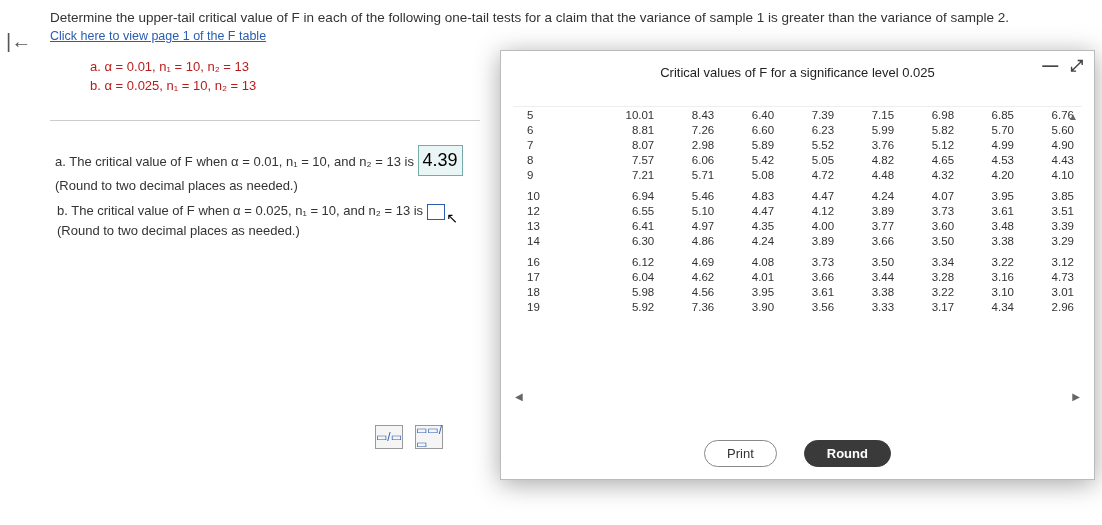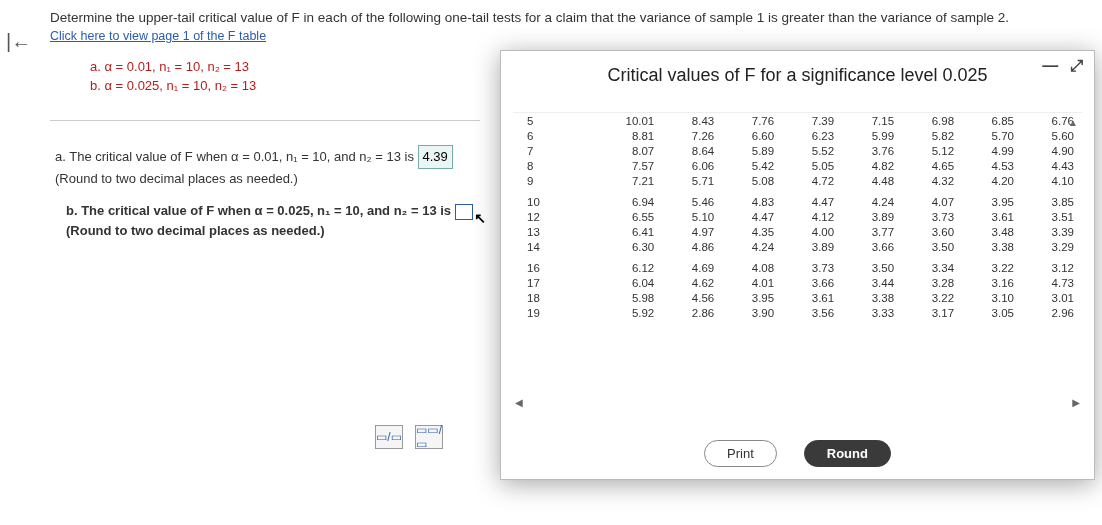--- a/index.html
+++ b/index.html
@@ -57,36 +57,35 @@
     position: absolute;
     left: 55px;
     top: 145px;
     width: 430px;
     font-size: 13px;
     color: #333;
     line-height: 1.5;
   }
   .part-b {
     position: absolute;
-    left: 66px;
+    left: 57px;
     top: 200px;
     width: 430px;
     font-size: 13px;
     color: #333;
     line-height: 1.5;
-    font-weight: bold;
   }
   .answer-box {
     display: inline-block;
     min-width: 34px;
     padding: 1px 4px;
     border: 1px solid #7aa;
     background: #eaf5f5;
     color: #000;
-    font-size: 13px;
+    font-size: 18px;
     text-align: center;
     vertical-align: baseline;
   }
   .empty-box {
     display: inline-block;
     width: 18px;
     height: 16px;
     border: 1.5px solid #2a5db0;
     vertical-align: middle;
     background: #fff;
@@ -127,21 +126,21 @@
     border: 1px solid #bbb;
     box-shadow: 0 4px 24px rgba(0,0,0,0.35);
   }
   .popup-title-row {
     display: flex;
     align-items: center;
     padding: 14px 18px 8px;
   }
   .popup-title {
     flex: 1;
-    font-size: 18px;
+    font-size: 13px;
     color: #222;
     text-align: center;
   }
   .popup-controls {
     position: absolute;
     right: 8px;
     top: 6px;
     display: flex;
     gap: 6px;
     font-size: 16px;
@@ -271,42 +270,42 @@
   </div>
 
   <div class="table-wrap">
     <span class="scroll-up">▲</span>
     <table class="ft">
       <tbody id="ft-body">
           <tr>
             <td>5</td>
             <td>10.01</td>
             <td>8.43</td>
-            <td>7.76</td>
+            <td>6.40</td>
             <td>7.39</td>
             <td>7.15</td>
             <td>6.98</td>
             <td>6.85</td>
             <td>6.76</td>
           </tr>
           <tr>
             <td>6</td>
             <td>8.81</td>
             <td>7.26</td>
             <td>6.60</td>
             <td>6.23</td>
             <td>5.99</td>
             <td>5.82</td>
             <td>5.70</td>
             <td>5.60</td>
           </tr>
           <tr>
             <td>7</td>
             <td>8.07</td>
-            <td>8.64</td>
+            <td>2.98</td>
             <td>5.89</td>
             <td>5.52</td>
             <td>3.76</td>
             <td>5.12</td>
             <td>4.99</td>
             <td>4.90</td>
           </tr>
           <tr>
             <td>8</td>
             <td>7.57</td>
@@ -408,26 +407,26 @@
             <td>3.95</td>
             <td>3.61</td>
             <td>3.38</td>
             <td>3.22</td>
             <td>3.10</td>
             <td>3.01</td>
           </tr>
           <tr>
             <td>19</td>
             <td>5.92</td>
-            <td>2.86</td>
+            <td>7.36</td>
             <td>3.90</td>
             <td>3.56</td>
             <td>3.33</td>
             <td>3.17</td>
-            <td>3.05</td>
+            <td>4.34</td>
             <td>2.96</td>
           </tr>
         </tbody>
     </table>
     <span class="scroll-left">◀</span>
     <span class="scroll-right">▶</span>
   </div>
 
   <div class="popup-footer">
     <div class="pill-btn">Print</div>

